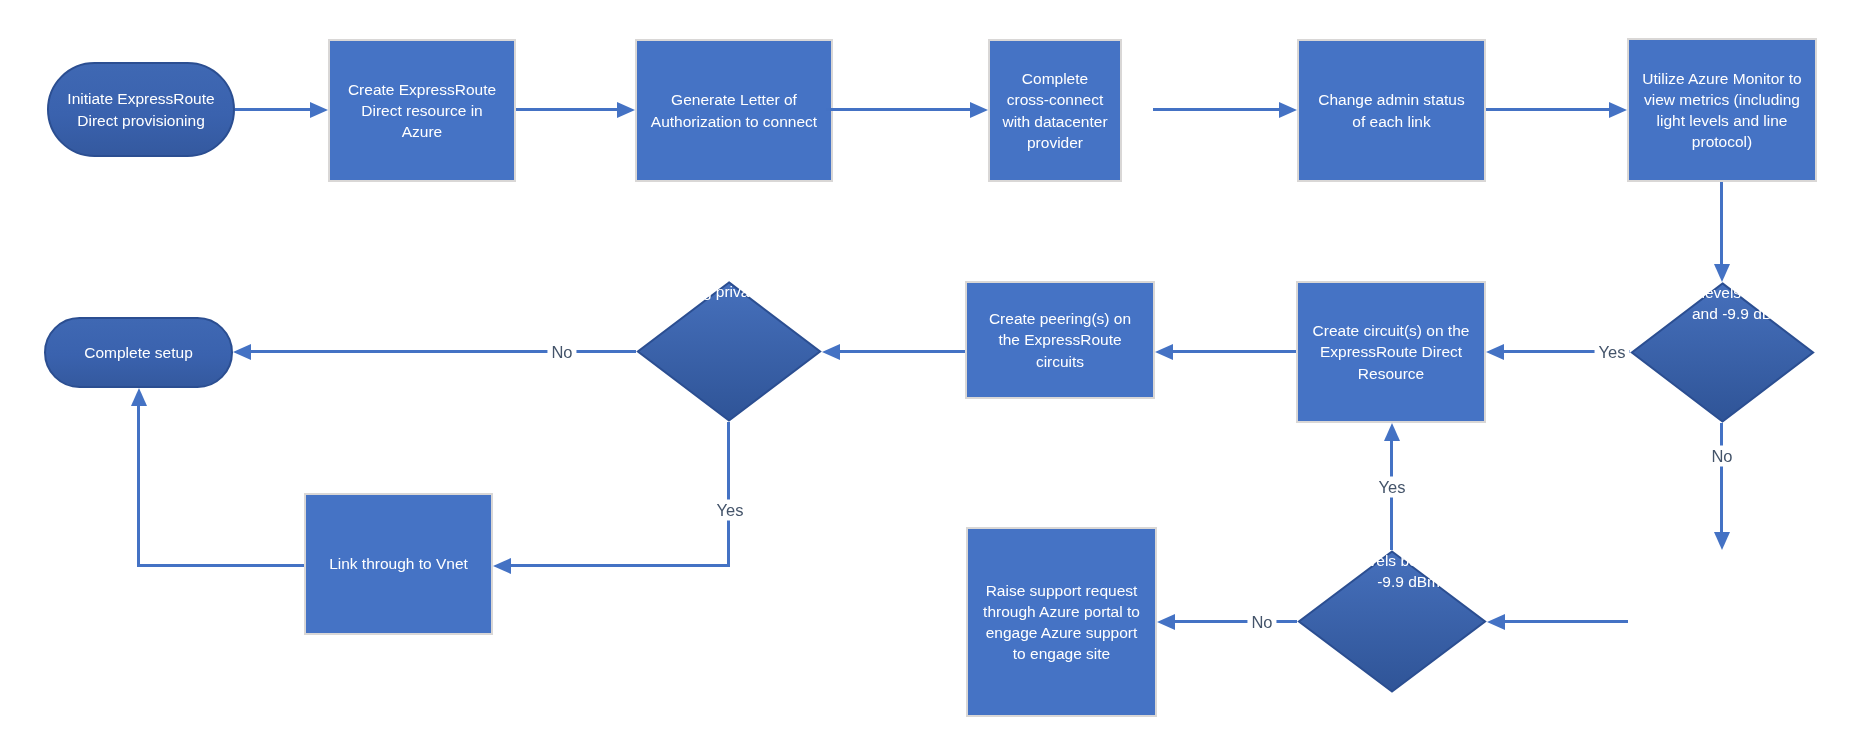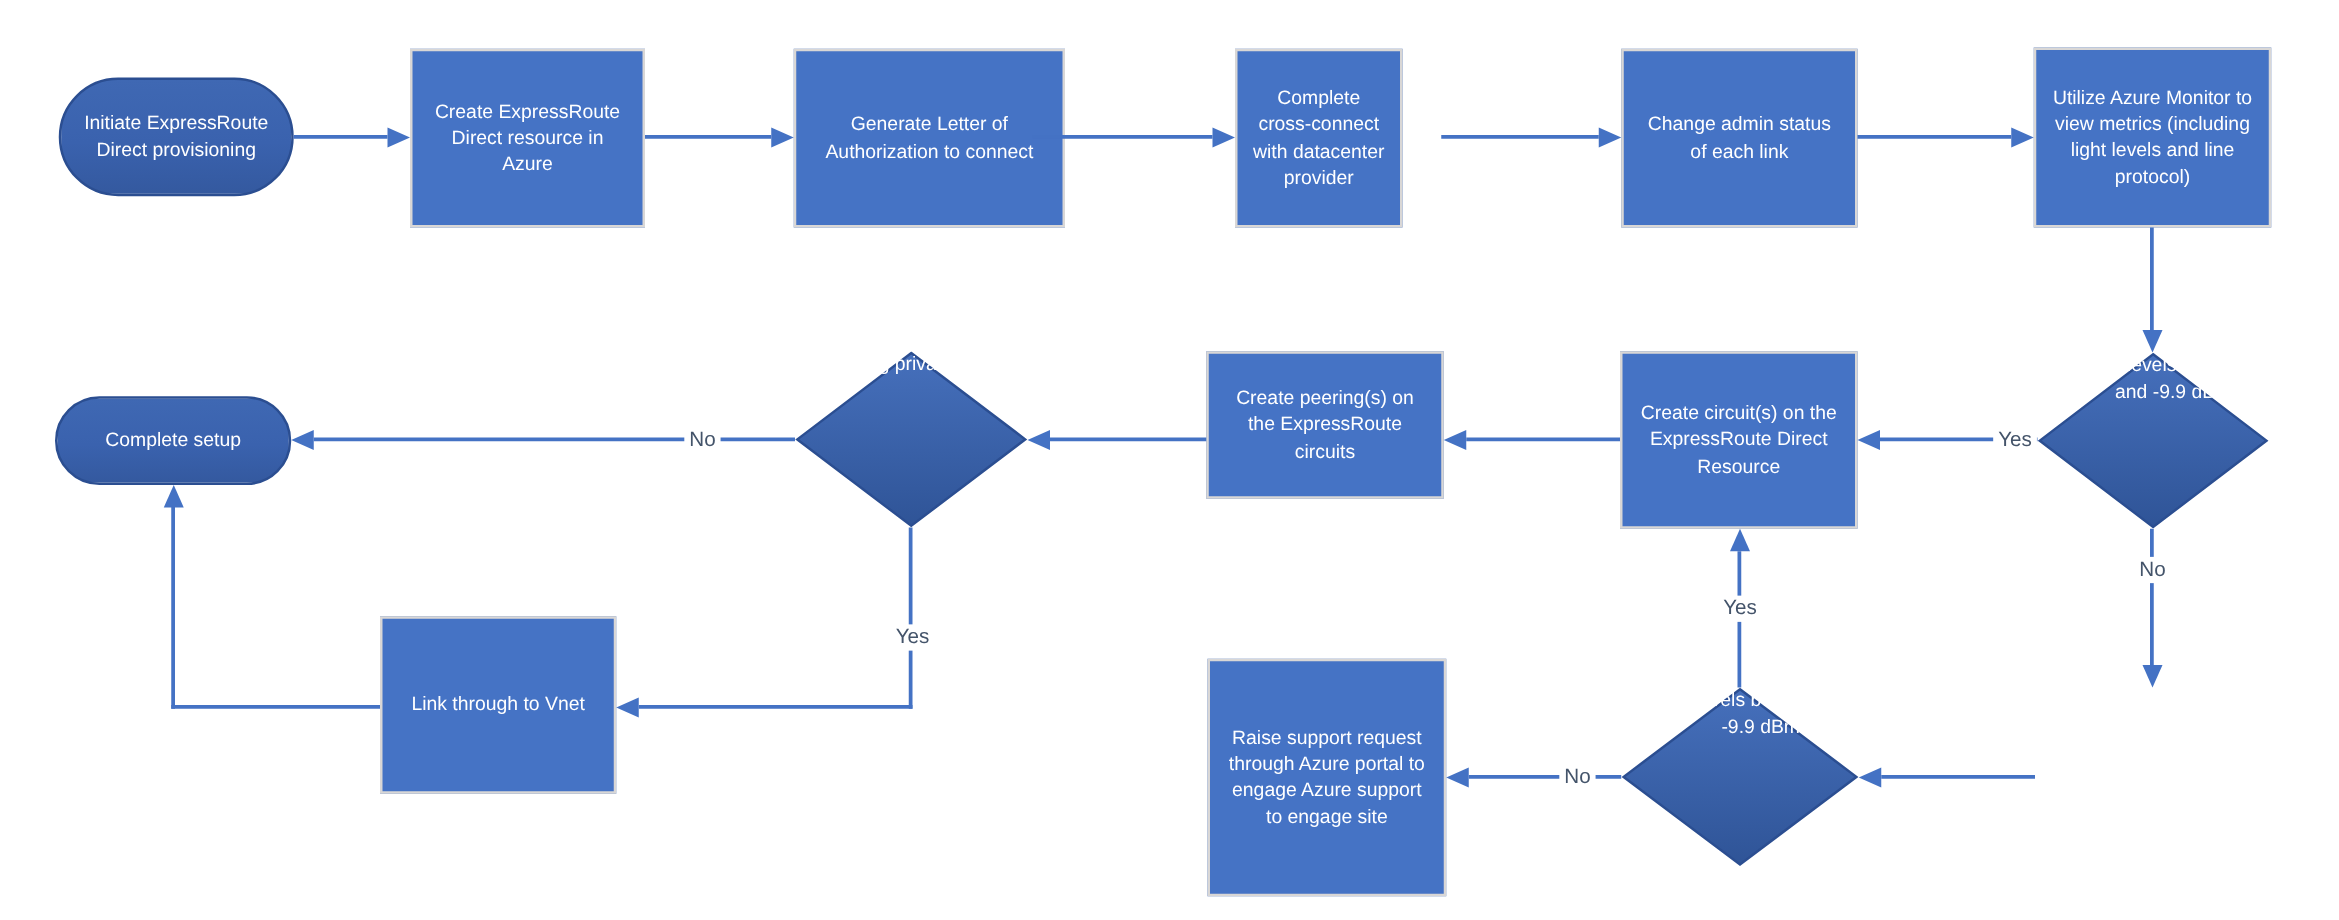--- a/index.html
+++ b/index.html
@@ -53,21 +53,21 @@
   </svg>
 
   <div class="node terminal" style="left:47px;top:62px;width:188px;height:95px">
     <span>Initiate ExpressRoute Direct provisioning</span>
   </div>
 
   <div class="node process" style="left:328px;top:39px;width:188px;height:143px">
     <span>Create ExpressRoute Direct resource in Azure</span>
   </div>
 
-  <div class="node process" style="left:635px;top:39px;width:217px;height:143px">
+  <div class="node process" style="left:635px;top:39px;width:198px;height:143px">
     <span>Generate Letter of Authorization to connect</span>
   </div>
 
   <div class="node process" style="left:988px;top:39px;width:134px;height:143px">
     <span>Complete cross-connect with datacenter provider</span>
   </div>
 
   <div class="node process" style="left:1297px;top:39px;width:189px;height:143px">
     <span>Change admin status of each link</span>
   </div>

